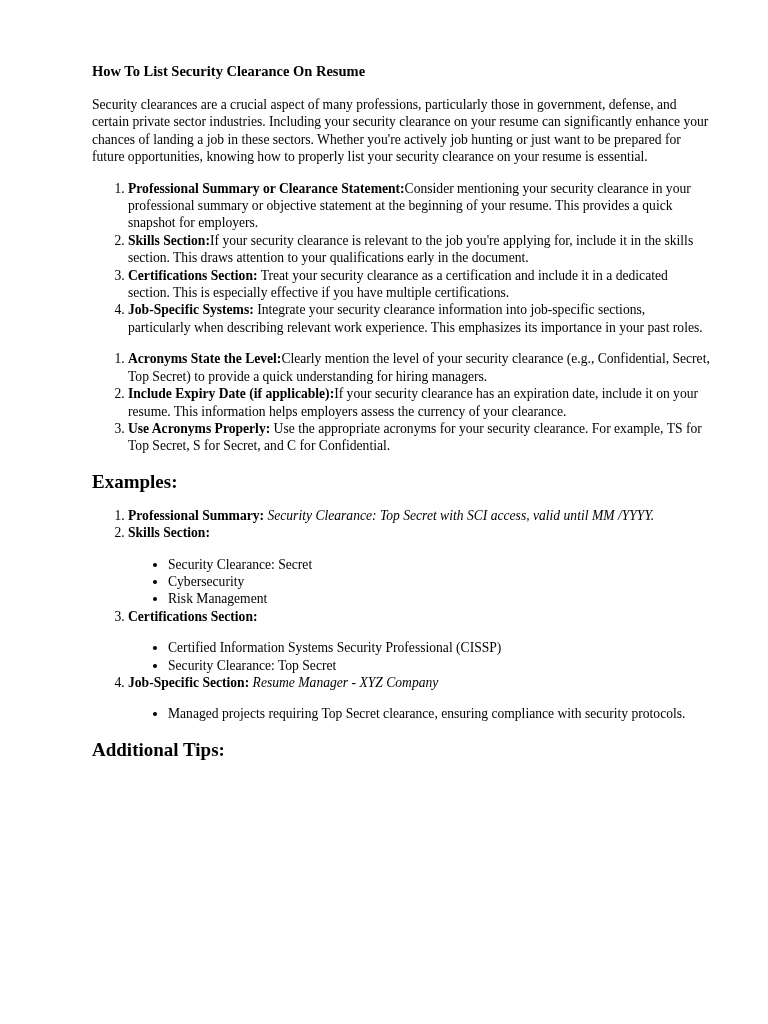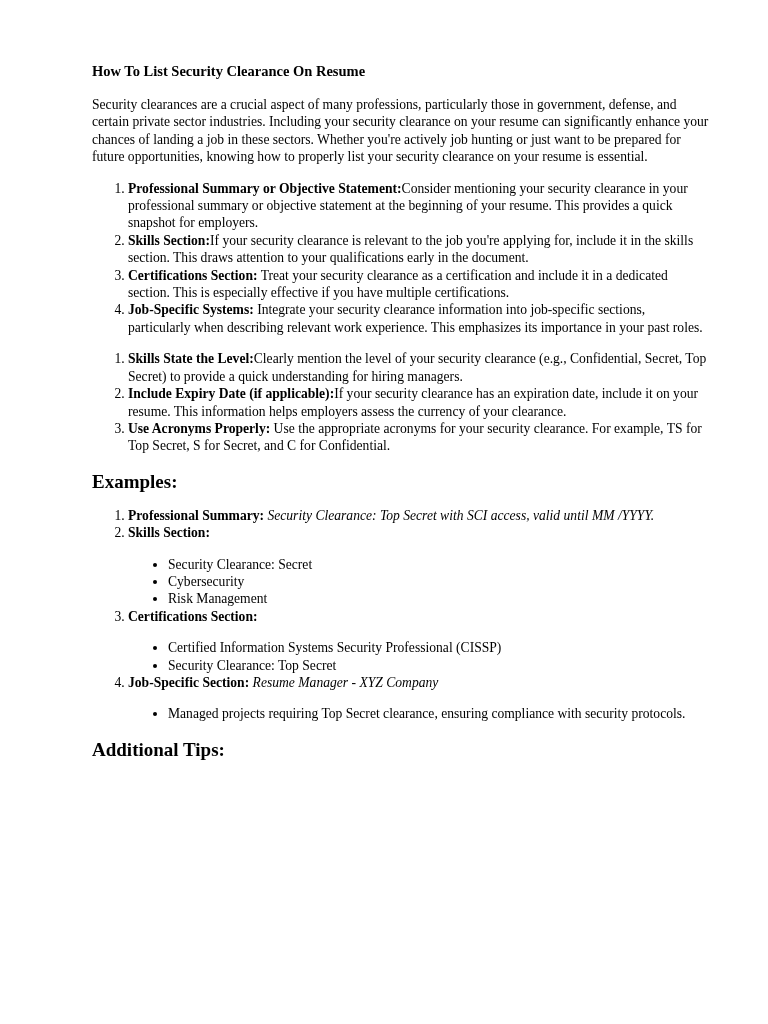--- a/index.html
+++ b/index.html
@@ -61,37 +61,37 @@
 
 <div class="page">
 
   <p class="doc-title">How To List Security Clearance On Resume</p>
 
   <p class="intro">Security clearances are a crucial aspect of many professions, particularly those in government, defense, and certain private sector industries. Including your security clearance on your resume can significantly enhance your chances of landing a job in these sectors. Whether you're actively job hunting or just want to be prepared for future opportunities, knowing how to properly list your security clearance on your resume is essential.</p>
 
 
   <ol class="num-list">
     <li>
-      <strong>Professional Summary or Objective Statement:</strong><span>Consider mentioning your security clearance in your professional summary or objective statement at the beginning of your resume. This provides a quick snapshot for employers.</span>
+      <strong>Professional Summary or Clearance Statement:</strong><span>Consider mentioning your security clearance in your professional summary or objective statement at the beginning of your resume. This provides a quick snapshot for employers.</span>
     </li>
     <li>
       <strong>Skills Section:</strong><span>If your security clearance is relevant to the job you're applying for, include it in the skills section. This draws attention to your qualifications early in the document.</span>
     </li>
     <li>
       <strong>Certifications Section:</strong><span> Treat your security clearance as a certification and include it in a dedicated section. This is especially effective if you have multiple certifications.</span>
     </li>
     <li>
       <strong>Job-Specific Systems:</strong><span> Integrate your security clearance information into job-specific sections, particularly when describing relevant work experience. This emphasizes its importance in your past roles.</span>
     </li>
   </ol>
 
 
   <ol class="num-list">
     <li>
-      <strong>Skills State the Level:</strong><span>Clearly mention the level of your security clearance (e.g., Confidential, Secret, Top Secret) to provide a quick understanding for hiring managers.</span>
+      <strong>Acronyms State the Level:</strong><span>Clearly mention the level of your security clearance (e.g., Confidential, Secret, Top Secret) to provide a quick understanding for hiring managers.</span>
     </li>
     <li>
       <strong>Include Expiry Date (if applicable):</strong><span>If your security clearance has an expiration date, include it on your resume. This information helps employers assess the currency of your clearance.</span>
     </li>
     <li>
       <strong>Use Acronyms Properly:</strong><span> Use the appropriate acronyms for your security clearance. For example, TS for Top Secret, S for Secret, and C for Confidential.</span>
     </li>
   </ol>
 
   <h2>Examples:</h2>

